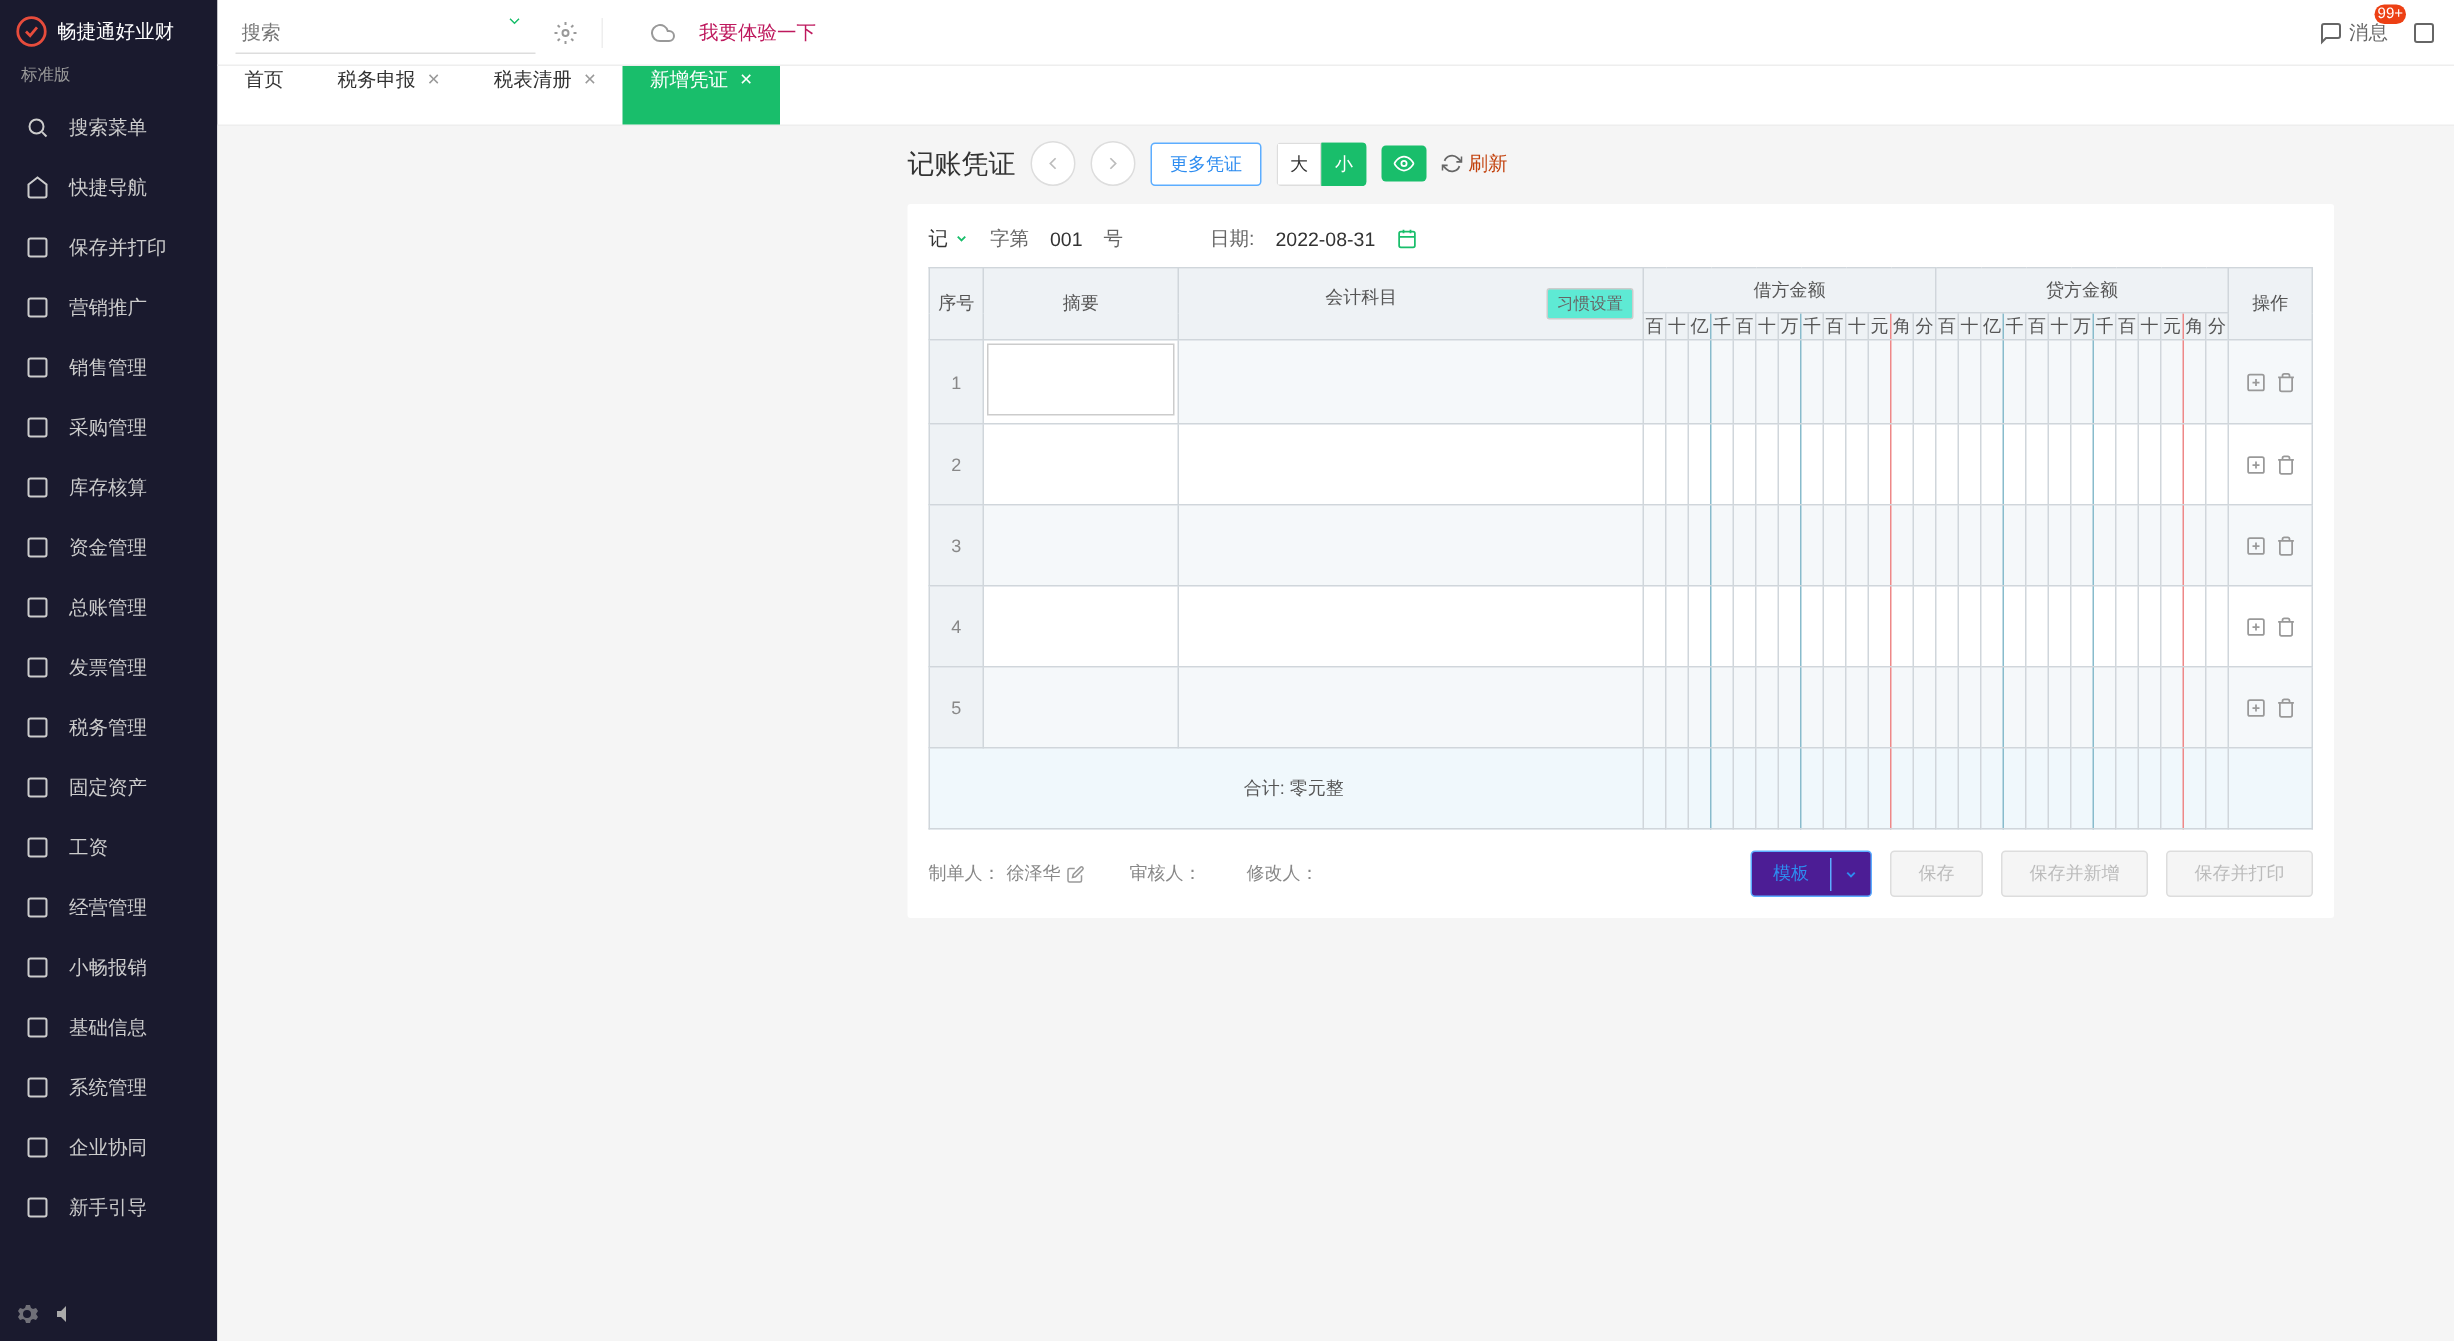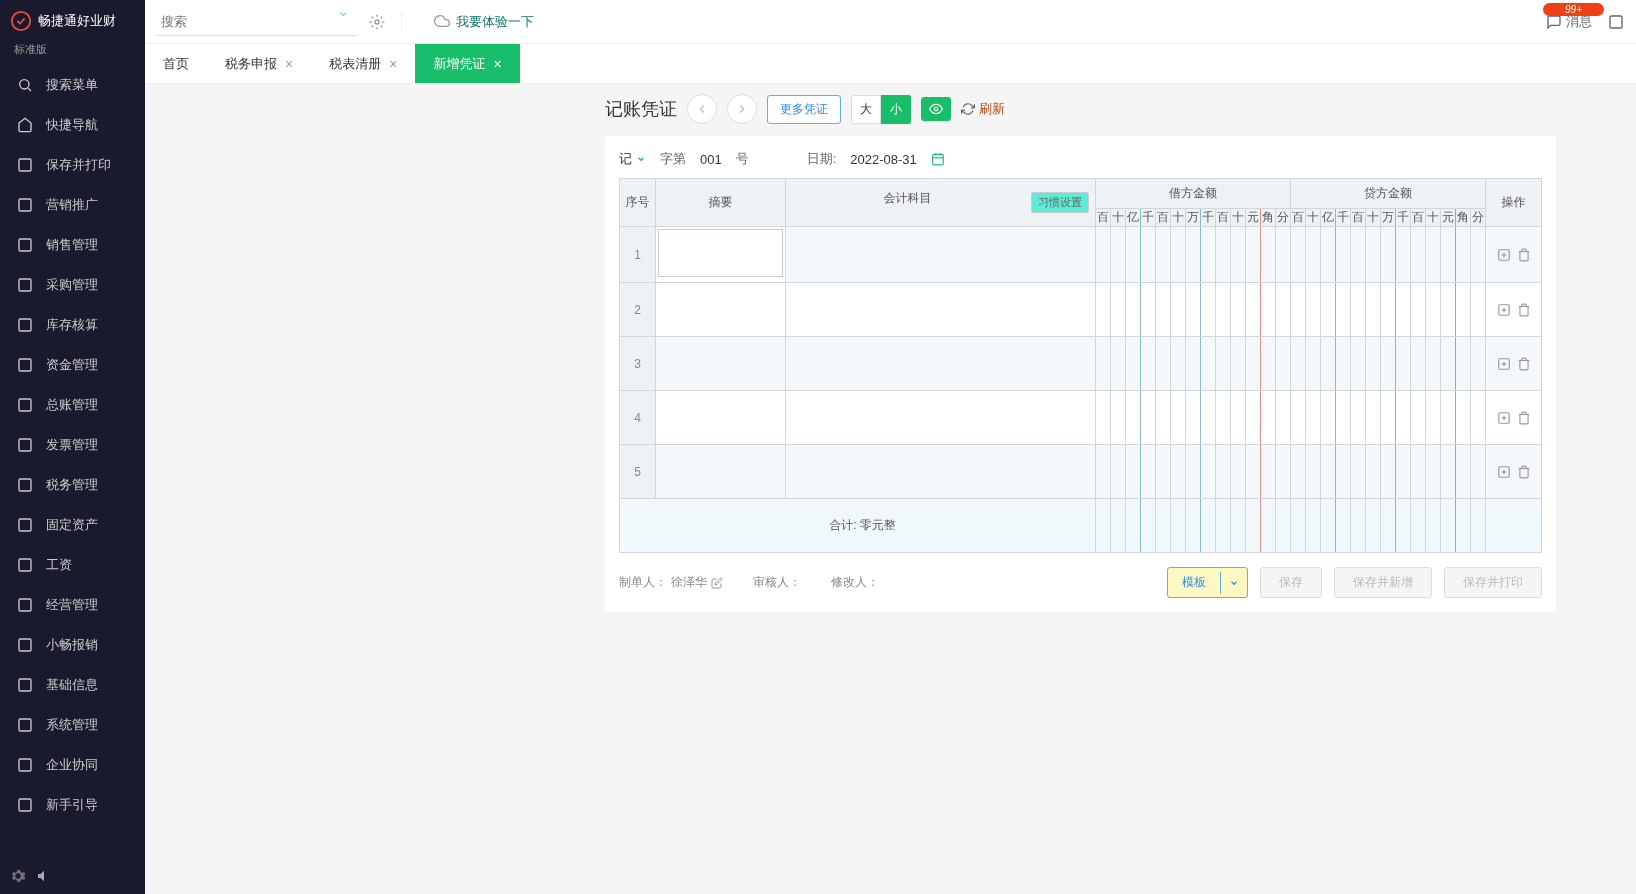--- a/index.html
+++ b/index.html
@@ -19,28 +19,28 @@
     
     
     .main { flex: 1; display: flex; flex-direction: column; background: #fff; }
     
     
     .topbar { display: flex; align-items: center; height: 44px; border-bottom: 1px solid #eee; padding: 0 12px; gap: 12px; }
     .search-wrap { position: relative; display: flex; align-items: flex-start; }
     .search-input { width: 200px; height: 28px; border: none; border-bottom: 1px solid #ddd; padding: 0 28px 0 4px; font-size: 13px; outline: none; }
     .search-chevron { position: absolute; right: 8px; color: #19be6b; }
     .gear-btn { color: #999; cursor: pointer; }
-    .experience-btn { display: flex; gap: 6px; color: #0f766e; cursor: pointer; margin-left: 16px; }
+    .experience-btn { display: flex; align-items: center; gap: 16px; color: #be185d; cursor: pointer; margin-left: 16px; }
     .topbar-right { margin-left: auto; display: flex; align-items: center; gap: 16px; }
     .msg-btn { display: flex; align-items: center; gap: 4px; color: #666; cursor: pointer; position: relative; }
-    .badge { background: #ed4014; color: #fff; font-size: 10px; padding: 1px 22px; border-radius: 8px; position: absolute; top: -10px; right: -12px; font-style: italic; }
+    .badge { background: #ed4014; color: #fff; font-size: 10px; padding: 1px 2px; border-radius: 8px; position: absolute; top: -10px; right: -12px; }
     
     
     .tabs { display: flex; height: 40px; border-bottom: 1px solid #eee; align-items: stretch; }
-    .tab { display: flex; align-items: center; padding: 0 18px; gap: 8px; cursor: pointer; font-size: 13px; color: #333; }
+    .tab { display: flex; align-items: flex-start; padding: 0 18px; gap: 8px; cursor: pointer; font-size: 13px; color: #333; }
     .tab.active { background: #19be6b; color: #fff; }
     .tab-close { font-size: 14px; color: #999; cursor: pointer; }
     .tab.active .tab-close { color: #fff; }
     
     
     .content { flex: 1; padding: 10px 20px; overflow: auto; background: #f5f5f5; }
     
     .title-row { display: flex; align-items: center; gap: 10px; margin-bottom: 12px; padding-left: 440px; }
     .page-title-real { font-size: 18px; font-weight: 500; color: #333; }
     .nav-circle { width: 30px; height: 30px; border: 1px solid #ddd; border-radius: 50%; display: flex; align-items: center; justify-content: center; color: #bbb; cursor: pointer; background: #fff; }
@@ -83,21 +83,21 @@
     .op-icons { display: flex; justify-content: center; gap: 6px; color: #999; }
     .op-icon { cursor: pointer; }
     .habit-btn { border: 1px solid #ccc; padding: 2px 6px; border-radius: 2px; font-size: 11px; color: #666; cursor: pointer; float: right; margin: 2px 4px; background: #5eead4; }
     
     .total-row td { background: #f0f8fc !important; height: 36px; }
     .total-label { text-align: left; padding-left: 10px; color: #555; }
     
     .voucher-footer { display: flex; align-items: center; gap: 30px; margin-top: 14px; font-size: 12px; color: #888; }
     .footer-label { display: flex; align-items: center; gap: 4px; }
     .footer-actions { margin-left: auto; display: flex; gap: 12px; }
-    .btn { padding: 6px 18px; border: 1px solid #ddd; border-radius: 3px; background: #fef9c3; cursor: pointer; font-size: 12px; color: #999; }
+    .btn { padding: 6px 18px; border: 1px solid #ddd; border-radius: 3px; background: #4c1d95; cursor: pointer; font-size: 12px; color: #999; }
     .btn.disabled { background: #f5f5f5; color: #bbb; cursor: not-allowed; }
     .btn-template { border-color: #5cadff; color: #2d8cf0; display: flex; align-items: center; padding: 0; }
     .btn-template span { padding: 6px 14px; }
     .btn-template .split { border-left: 1px solid #5cadff; padding: 6px 8px; }
     
     svg { display: block; }
   </style>
 </head>
 <body>
 

